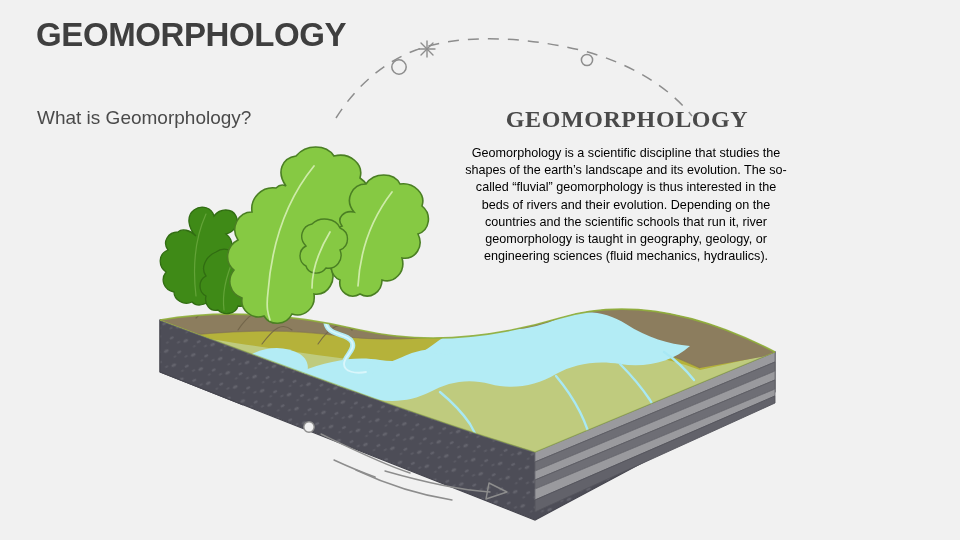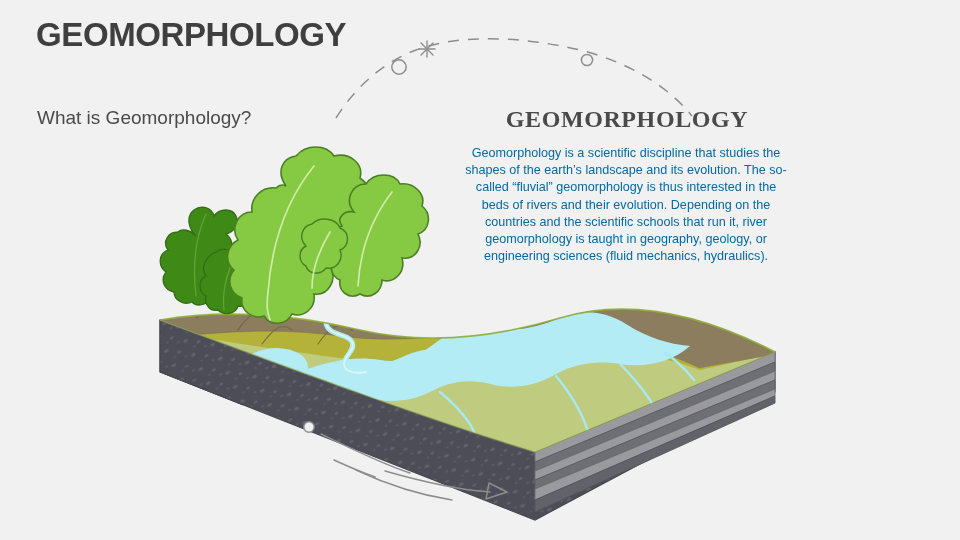--- a/index.html
+++ b/index.html
@@ -61,21 +61,21 @@
   }
   #panel-body {
     position: absolute;
     left: 462px;
     top: 145px;
     width: 328px;
     text-align: center;
     font-family: "Liberation Sans", sans-serif;
     font-size: 12.6px;
     line-height: 17.2px;
-    color: #0369a1;
+    color: #000000;
   }
 
   
   #illustration {
     position: absolute;
     left: 0;
     top: 0;
     width: 960px;
     height: 540px;
   }

